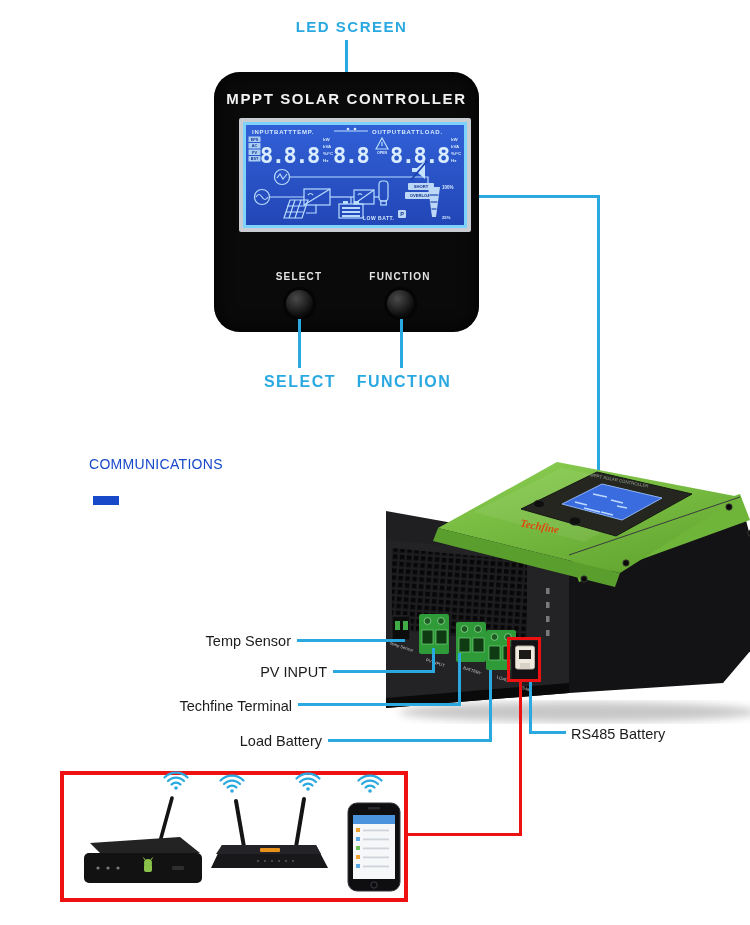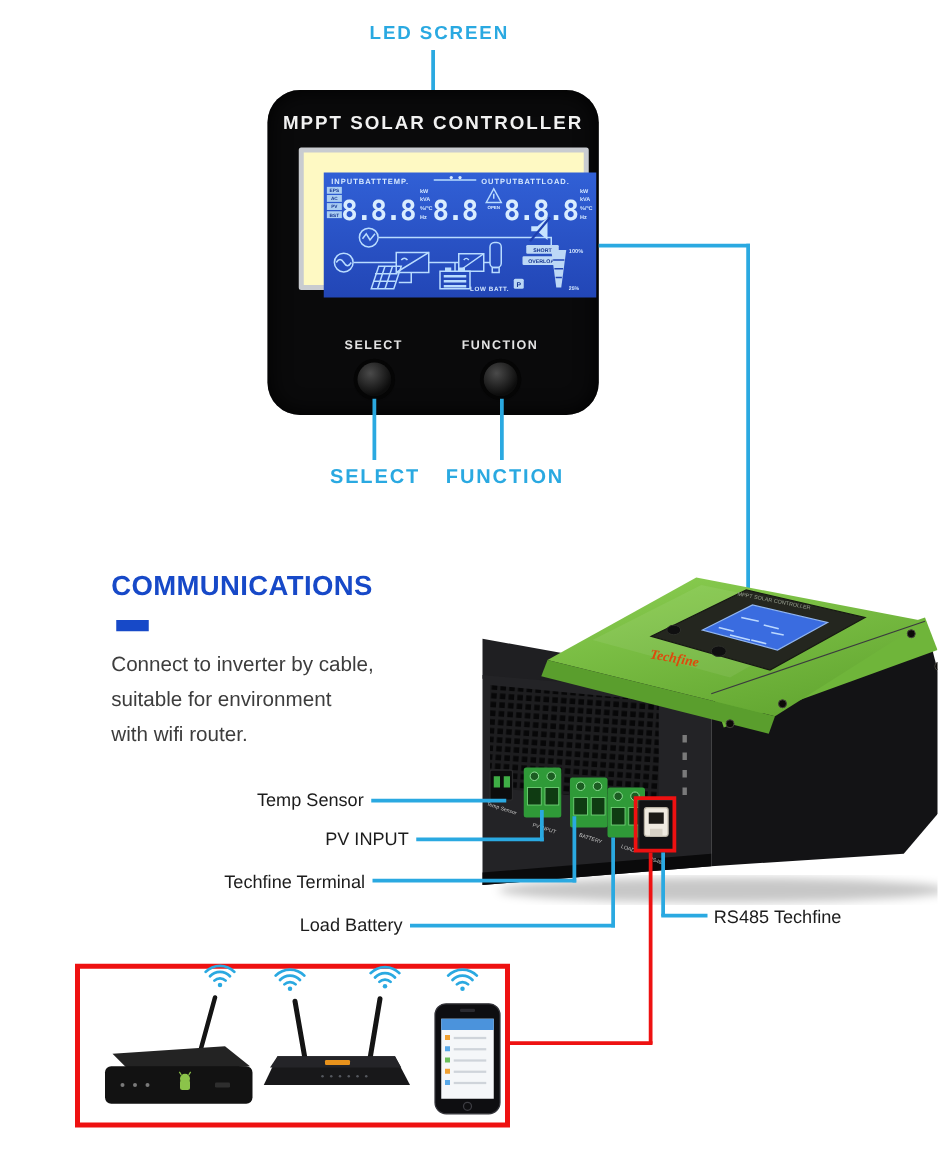--- a/index.html
+++ b/index.html
@@ -10,32 +10,32 @@
   .ln.v{width:3px;} .ln.h{height:3px;}
   .rln{position:absolute;background:#ee1111;}
   .rln.v{width:3px;} .rln.h{height:3px;}
   .co{position:absolute;color:#2aa9e1;font-weight:bold;letter-spacing:1.5px;}
   
   #panel{position:absolute;left:190px;top:72px;width:265px;height:260px;background:#0a0a0b;
          border-radius:26px;box-shadow:inset 0 0 18px #000;}
   #panel-title{position:absolute;left:0;top:18px;width:100%;text-align:center;color:#f1f1f1;
          font-size:15px;font-weight:bold;letter-spacing:1.6px;}
   #lcd-frame{position:absolute;left:25px;top:46px;width:232px;height:114px;box-sizing:border-box;
-         border:4px solid #c9ccd0;background:#fef9c3;padding:16px;border-radius:2px;}
+         border:4px solid #c9ccd0;background:#7dd3fc;padding:3px;border-radius:2px;}
   #lcd-frame .inner{width:218px;height:100px;background:linear-gradient(180deg,#3160d6,#2246b6);}
   .pbtn-lbl{position:absolute;top:199px;color:#e4e4e4;font-size:10px;letter-spacing:1.2px;font-weight:bold;width:110px;text-align:center;}
   .pbtn{position:absolute;top:218px;width:27px;height:27px;border-radius:50%;
         background:radial-gradient(circle at 38% 32%,#4a4a4a,#0c0c0c 70%);
         box-shadow:0 0 0 3px #050505,0 1px 3px #000;}
   
   #lbl-led{left:0;top:18px;width:655px;text-align:center;font-size:15px;}
   #lbl-select{left:226px;top:373px;width:100px;text-align:center;font-size:16px;}
   #lbl-function{left:330px;top:373px;width:100px;text-align:center;font-size:16px;}
   
-  #comm-head{position:absolute;left:65px;top:456px;font-size:22px;font-weight:bold;color:#1749c8;letter-spacing:.3px;}
+  #comm-head{position:absolute;left:65px;top:456px;font-size:14px;font-weight:normal;color:#1749c8;letter-spacing:.3px;}
   #comm-dash{position:absolute;left:69px;top:496px;width:26px;height:9px;background:#1749c8;}
   #comm-body{position:absolute;left:65px;top:518px;font-size:16.5px;color:#3d3d3d;line-height:28px;}
   
   .tlabel{position:absolute;color:#1c1c1c;font-size:14.5px;}
   .tlabel.r{text-align:right;width:160px;}
   
   #rj45-hl{position:absolute;left:483px;top:637px;width:34px;height:45px;border:3px solid #ee1111;box-sizing:border-box;}
   #red-box{position:absolute;left:36px;top:771px;width:348px;height:131px;border:4px solid #ee1111;box-sizing:border-box;}
   
   svg{position:absolute;}
@@ -169,25 +169,20 @@
   <div class="ln v" style="left:274px;top:319px;height:49px;"></div>
   <div class="ln v" style="left:376px;top:319px;height:49px;"></div>
   <div class="co" id="lbl-select">SELECT</div>
   <div class="co" id="lbl-function">FUNCTION</div>
 
   <div class="ln h" style="left:455px;top:195px;width:121px;"></div>
   <div class="ln v" style="left:573px;top:195px;height:298px;"></div>
 
   <div id="comm-head">COMMUNICATIONS</div>
   <div id="comm-dash"></div>
-  <div id="comm-body">
-    <div>Connect to inverter by cable,</div>
-    <div>suitable for environment</div>
-    <div>with wifi router.</div>
-  </div>
 
   <svg id="device" width="400" height="310" viewBox="0 0 400 310" style="left:355px;top:440px;">
     <defs>
       <linearGradient id="greenGrad" x1="0" y1="0" x2="0.6" y2="1">
         <stop offset="0" stop-color="#8ccf52"></stop>
           <stop offset="1" stop-color="#64a832"></stop>
       </linearGradient>
       <pattern id="vent" width="7" height="7" patternUnits="userSpaceOnUse" patternTransform="rotate(4)">
         <rect width="7" height="7" fill="#1d1d1f"></rect>
         <rect x="1" y="1" width="4.5" height="4.5" fill="#070708"></rect>
@@ -295,21 +290,21 @@
   <div class="ln v" style="left:408px;top:648px;height:25px;"></div>
 
   <div class="tlabel r" style="left:108px;top:698px;">Techfine Terminal</div>
   <div class="ln h" style="left:274px;top:703px;width:163px;"></div>
   <div class="ln v" style="left:434px;top:653px;height:53px;"></div>
 
   <div class="tlabel r" style="left:138px;top:733px;">Load Battery</div>
   <div class="ln h" style="left:304px;top:739px;width:164px;"></div>
   <div class="ln v" style="left:465px;top:670px;height:72px;"></div>
 
-  <div class="tlabel" style="left:547px;top:726px;">RS485 Techfine</div>
+  <div class="tlabel" style="left:547px;top:726px;">RS485 Battery</div>
   <div class="ln v" style="left:505px;top:682px;height:51px;"></div>
   <div class="ln h" style="left:505px;top:731px;width:37px;"></div>
 
   <div class="rln v" style="left:495px;top:682px;height:153px;"></div>
   <div class="rln h" style="left:382px;top:833px;width:116px;"></div>
   <div id="red-box"></div>
 
   <svg width="344" height="131" viewBox="0 0 344 131" style="left:36px;top:771px;">
 
     <g>

